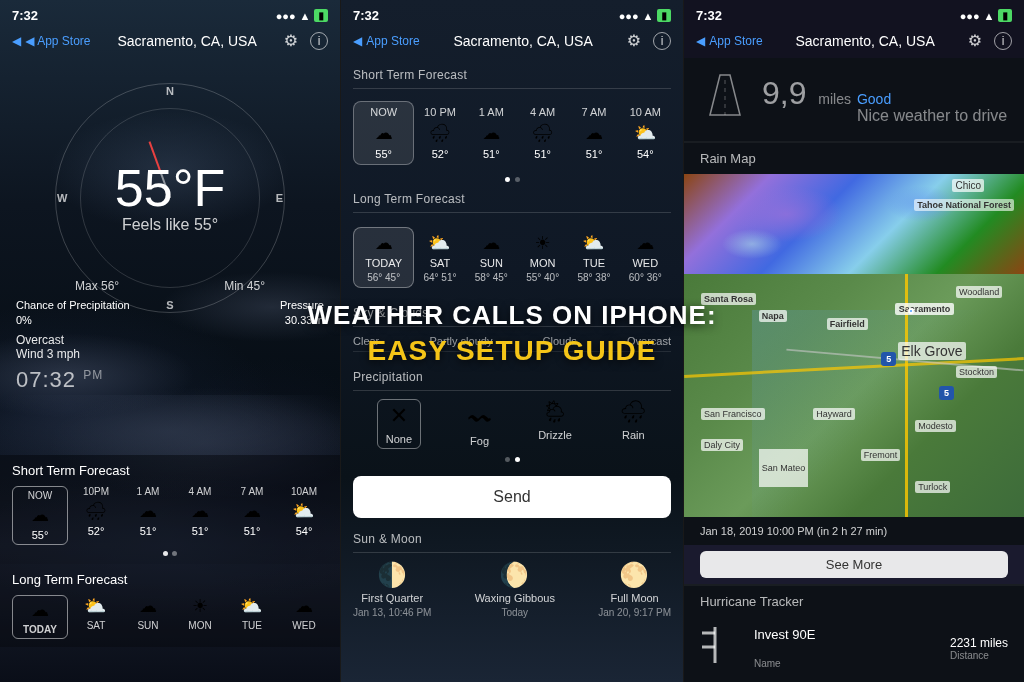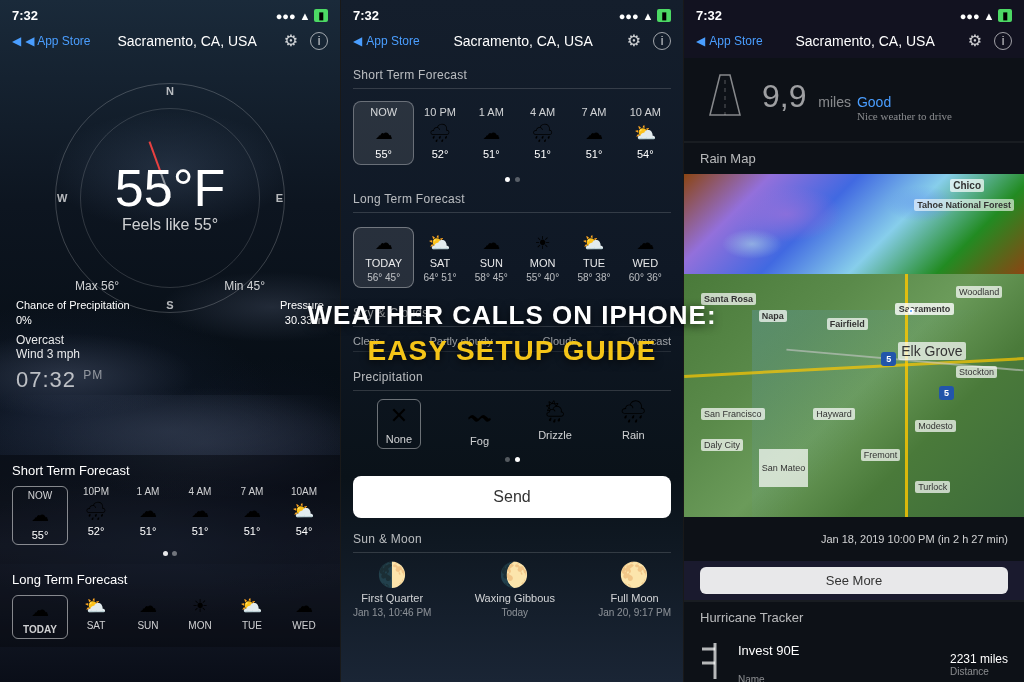--- a/index.html
+++ b/index.html
@@ -582,21 +582,21 @@
 
     .road-icon {
       font-size: 40px;
       color: rgba(255,255,255,0.6);
     }
 
     .visibility-text { flex: 1; }
     .visibility-miles { font-size: 28px; font-weight: 300; color: #fff; }
     .visibility-miles span { font-size: 14px; color: rgba(255,255,255,0.6); }
     .visibility-status { color: #4a9eff; font-size: 14px; font-weight: 500; }
-    .visibility-desc { color: rgba(255,255,255,0.5); font-size: 11px; font-family: Liberation Serif, serif; }
+    .visibility-desc { color: rgba(255,255,255,0.5); font-size: 16px; }
 
     
     .rain-map-section {
       position: relative;
       z-index: 10;
     }
 
     .section-header {
       background: #0d1117;
       padding: 8px 16px;
@@ -667,23 +667,23 @@
       height: 6px;
       border-radius: 50%;
       background: #4a9eff;
       border: 2px solid #fff;
     }
 
     .map-info-bar {
       position: relative;
       z-index: 10;
       background: #0d1117;
-      padding: 16px 16px;
-      display: flex;
-      justify-content: flex-end;
+      padding: 8px 16px;
+      display: flex;
+      justify-content: flex-start;
       align-items: center;
     }
 
     .map-time { color: rgba(255,255,255,0.8); font-size: 11px; }
     .see-more-btn {
       background: rgba(255,255,255,0.9);
       color: #333;
       border: none;
       border-radius: 6px;
       padding: 6px 20px;
@@ -700,21 +700,21 @@
       position: relative;
       z-index: 10;
       background: #0d1117;
       border-top: 1px solid rgba(255,255,255,0.05);
     }
 
     .hurricane-content {
       padding: 8px 16px;
       display: flex;
       align-items: center;
-      gap: 8px;
+      gap: 24px;
     }
 
     .invest-icon {
       font-size: 24px;
       color: rgba(255,255,255,0.6);
     }
 
     .hurricane-info { flex: 1; }
     .hurricane-name { color: #fff; font-size: 13px; }
     .hurricane-label { color: rgba(255,255,255,0.5); font-size: 10px; margin-top: 16px; }
@@ -1076,21 +1076,21 @@
             <div class="visibility-desc">Nice weather to drive</div>
           </div>
         </div>
       </div>
     </div>
 
     <div class="rain-map-section">
       <div class="section-header">Rain Map</div>
       <div class="rain-map-image">
         <div class="rain-map-overlay"></div>
-        <div style="position:absolute;top:5px;right:40px;color:#333;font-size:10px;font-weight:700;background:rgba(255,255,255,0.7);padding:1px 3px;border-radius:2px">Chico</div>
+        <div style="position:absolute;top:5px;right:40px;color:#333;font-size:10px;font-weight:400;background:rgba(255,255,255,0.7);padding:1px 3px;border-radius:2px">Chico</div>
         <div style="position:absolute;top:25px;right:10px;color:#333;font-size:9px;font-weight:600;background:rgba(255,255,255,0.6);padding:1px 3px;border-radius:2px">Tahoe National Forest</div>
       </div>
     </div>
 
     <div class="map-section">
       <div class="map-bg">
         <div class="map-roads"></div>
         <div style="position:absolute;inset:0;background:linear-gradient(135deg,#4a7a3a 0%,#5a8a4a 30%,#6b9b5a 50%,#4a7a3a 70%,#3d6b3a 100%)"></div>
         <div style="position:absolute;top:15%;left:20%;right:0;bottom:0;background:linear-gradient(135deg,rgba(100,160,200,0.3) 0%,transparent 50%)"></div>
 

